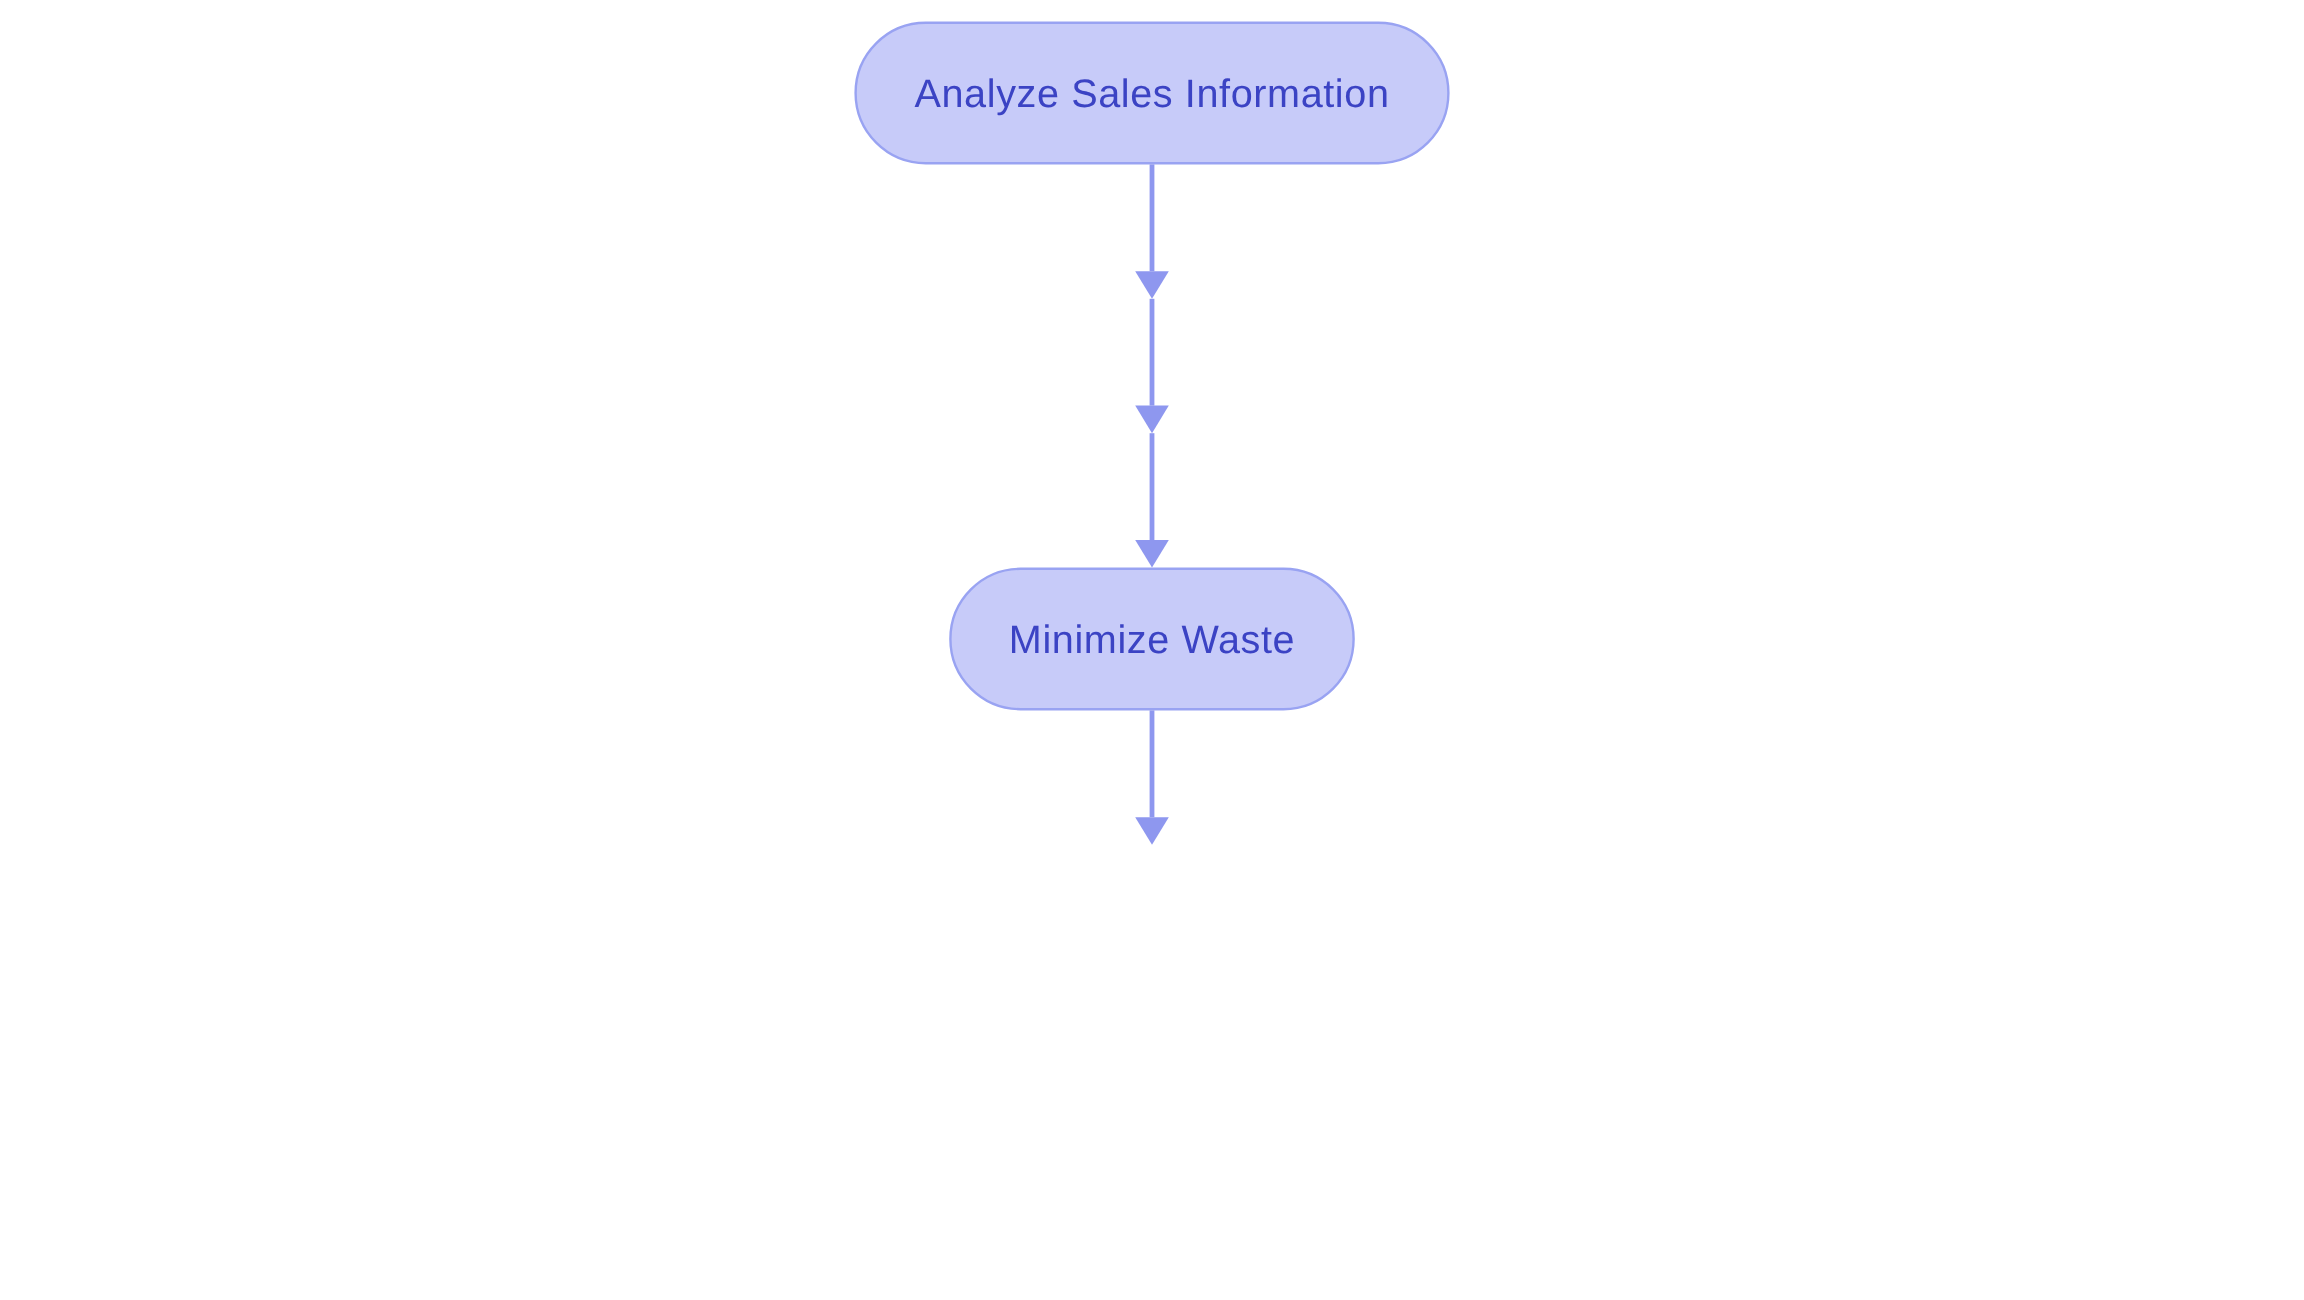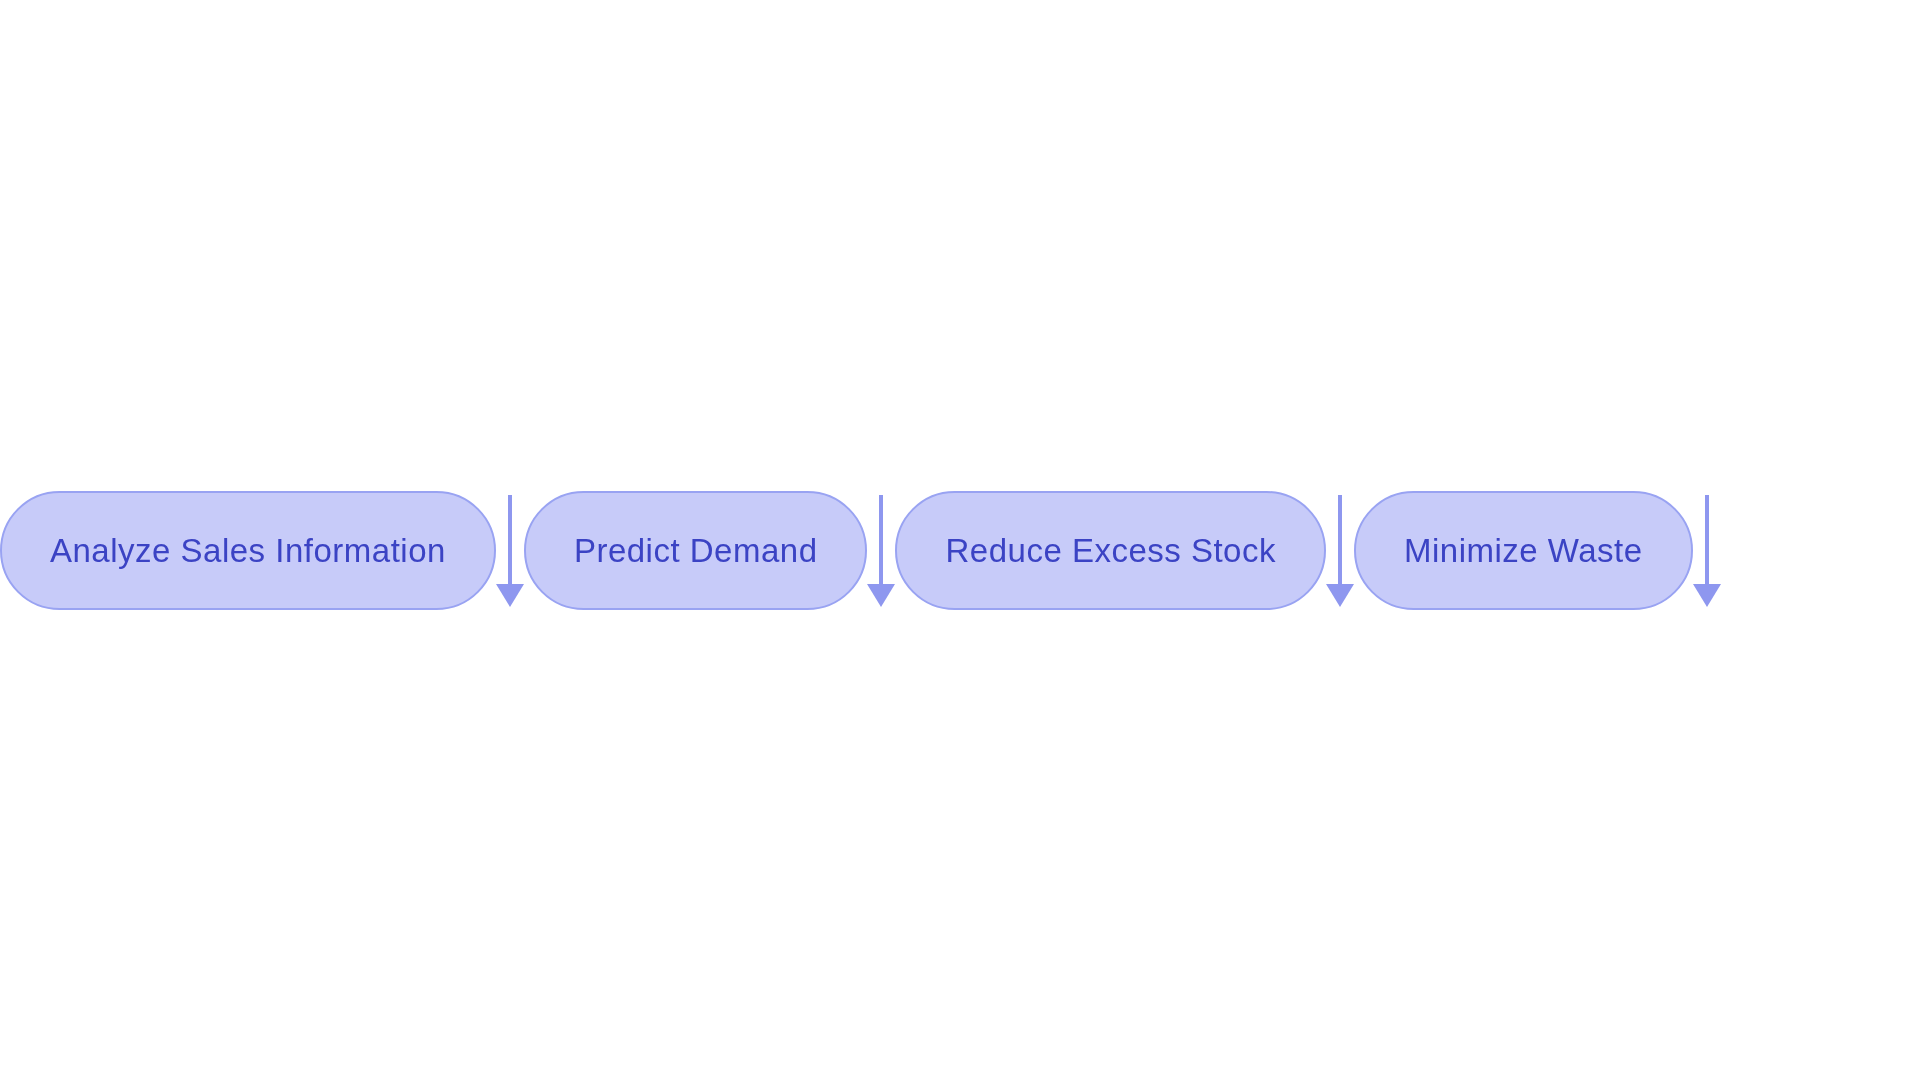--- a/index.html
+++ b/index.html
@@ -14,21 +14,21 @@
     margin: 0;
     padding: 0;
     background: var(--background);
     font-family: "Liberation Sans", sans-serif;
   }
   .canvas {
     width: 1920px;
     height: 1083px;
     background: var(--background);
     display: flex;
-    flex-direction: row;
+    flex-direction: column;
     align-items: center;
     padding-top: 18px;
     overflow: hidden;
   }
   .node {
     min-height: 119px;
     border-radius: 60px;
     background: var(--node-fill);
     border: 2px solid var(--node-border);
     color: var(--node-text);
@@ -75,32 +75,26 @@
 
   <div class="node n1">
     <span>Analyze Sales Information</span>
   </div>
 
   <div class="arrow">
     <span class="shaft"></span>
     <span class="head"></span>
   </div>
 
-  <div class="node n2">
-    <span>Predict Demand</span>
-  </div>
 
   <div class="arrow">
     <span class="shaft"></span>
     <span class="head"></span>
   </div>
 
-  <div class="node n3">
-    <span>Reduce Excess Stock</span>
-  </div>
 
   <div class="arrow">
     <span class="shaft"></span>
     <span class="head"></span>
   </div>
 
   <div class="node n4">
     <span>Minimize Waste</span>
   </div>
 

